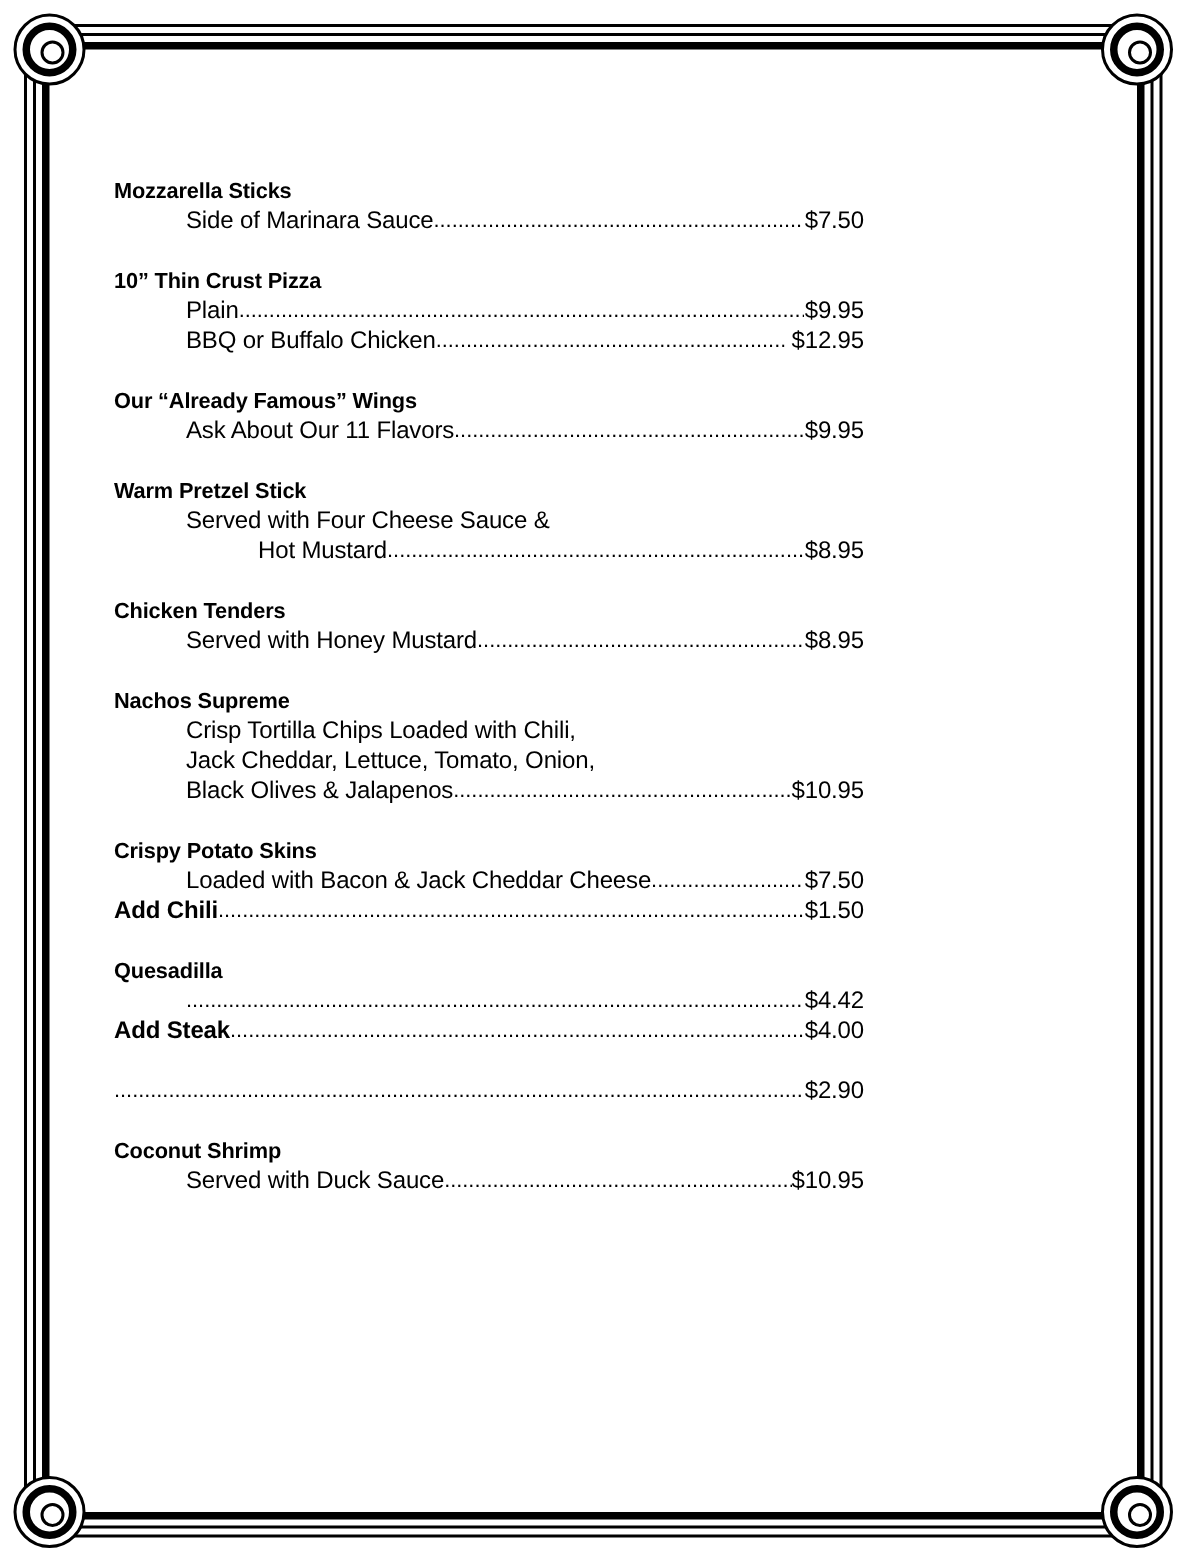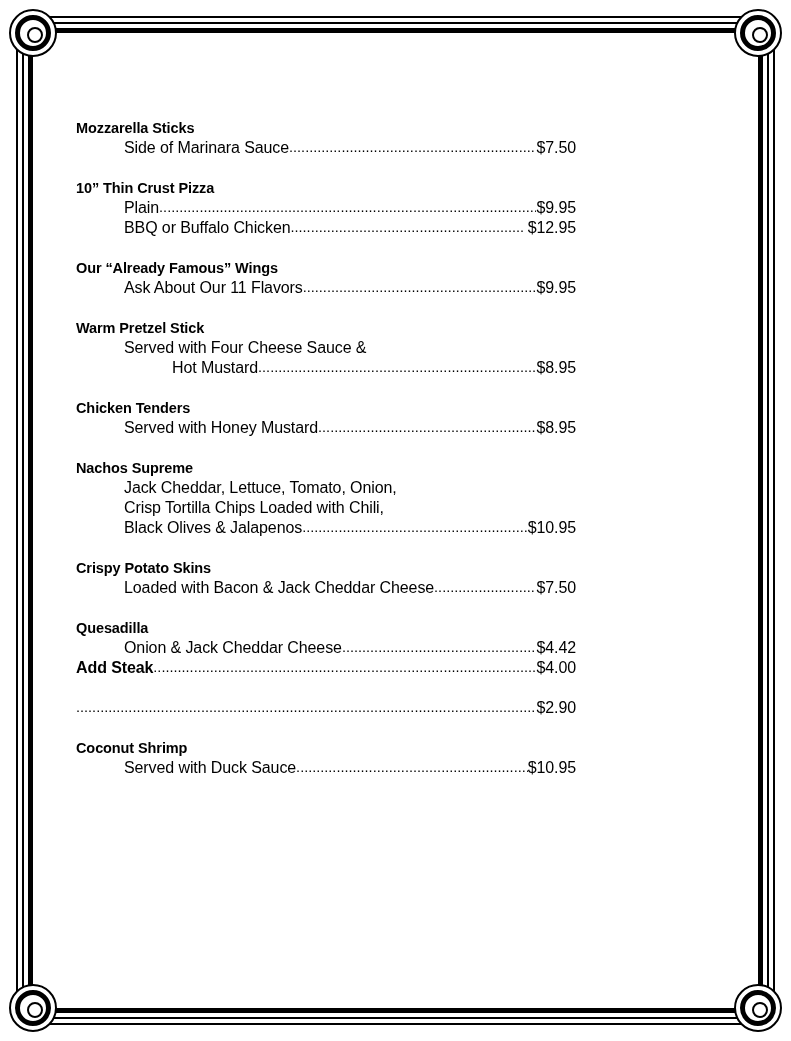--- a/index.html
+++ b/index.html
@@ -199,43 +199,47 @@
         <div class="item-name">Chicken Tenders</div>
         <div class="line indent">
           <span class="desc">Served with Honey Mustard</span>
           <span class="leader"></span>
           <span class="price">$8.95</span>
         </div>
       </div>
       <div class="section">
         <div class="item-name">Nachos Supreme</div>
         <div class="line indent plain">
+          <span class="desc">Crisp Tortilla Chips Loaded with Chili,</span>
+        </div>
+        <div class="line indent plain">
           <span class="desc">Jack Cheddar, Lettuce, Tomato, Onion,</span>
         </div>
-        <div class="line indent plain">
-          <span class="desc">Crisp Tortilla Chips Loaded with Chili,</span>
-        </div>
         <div class="line indent">
           <span class="desc">Black Olives &amp; Jalapenos</span>
           <span class="leader"></span>
           <span class="price">$10.95</span>
         </div>
       </div>
       <div class="section">
         <div class="item-name">Crispy Potato Skins</div>
         <div class="line indent">
           <span class="desc">Loaded with Bacon &amp; Jack Cheddar Cheese</span>
           <span class="leader"></span>
           <span class="price">$7.50</span>
         </div>
+        <div class="line bold">
+          <span class="desc">Add Chili</span>
+          <span class="leader"></span>
+          <span class="price">$1.50</span>
+        </div>
       </div>
       <div class="section">
         <div class="item-name">Quesadilla</div>
         <div class="line indent">
-          <span class="desc">Onion &amp; Jack Cheddar Cheese</span>
           <span class="leader"></span>
           <span class="price">$4.42</span>
         </div>
         <div class="line bold">
           <span class="desc">Add Steak</span>
           <span class="leader"></span>
           <span class="price">$4.00</span>
         </div>
       </div>
       <div class="section">

